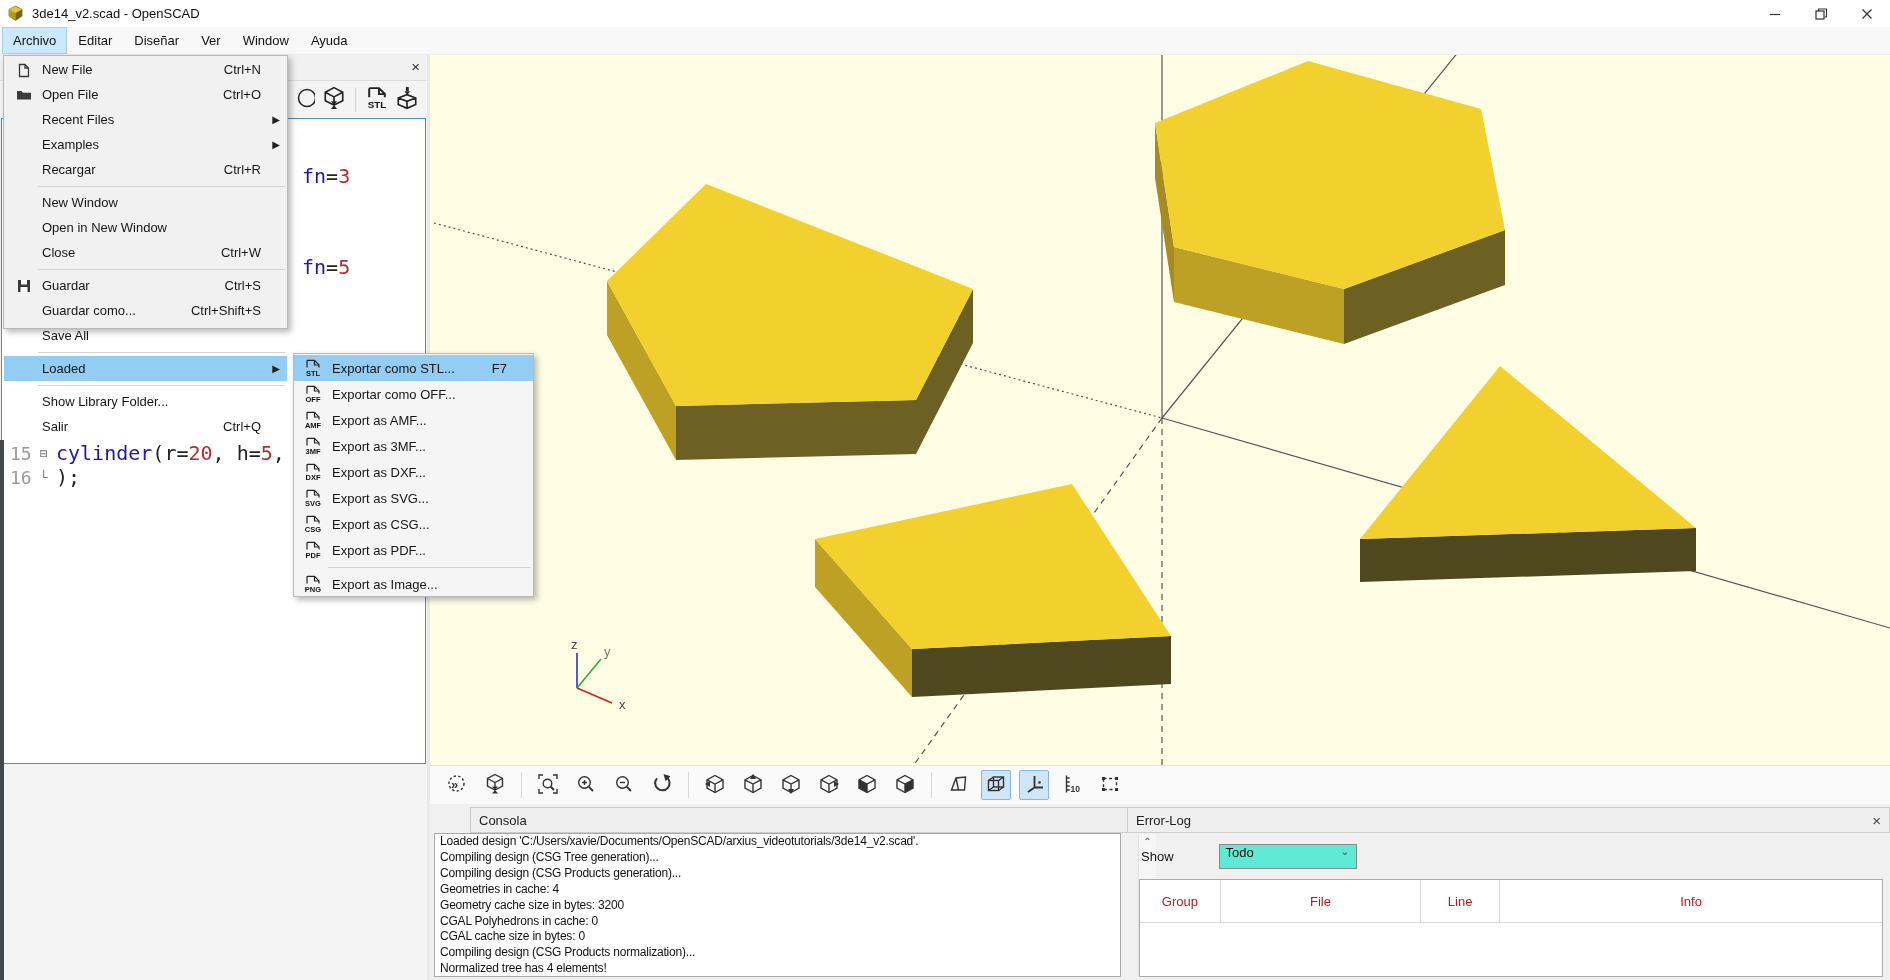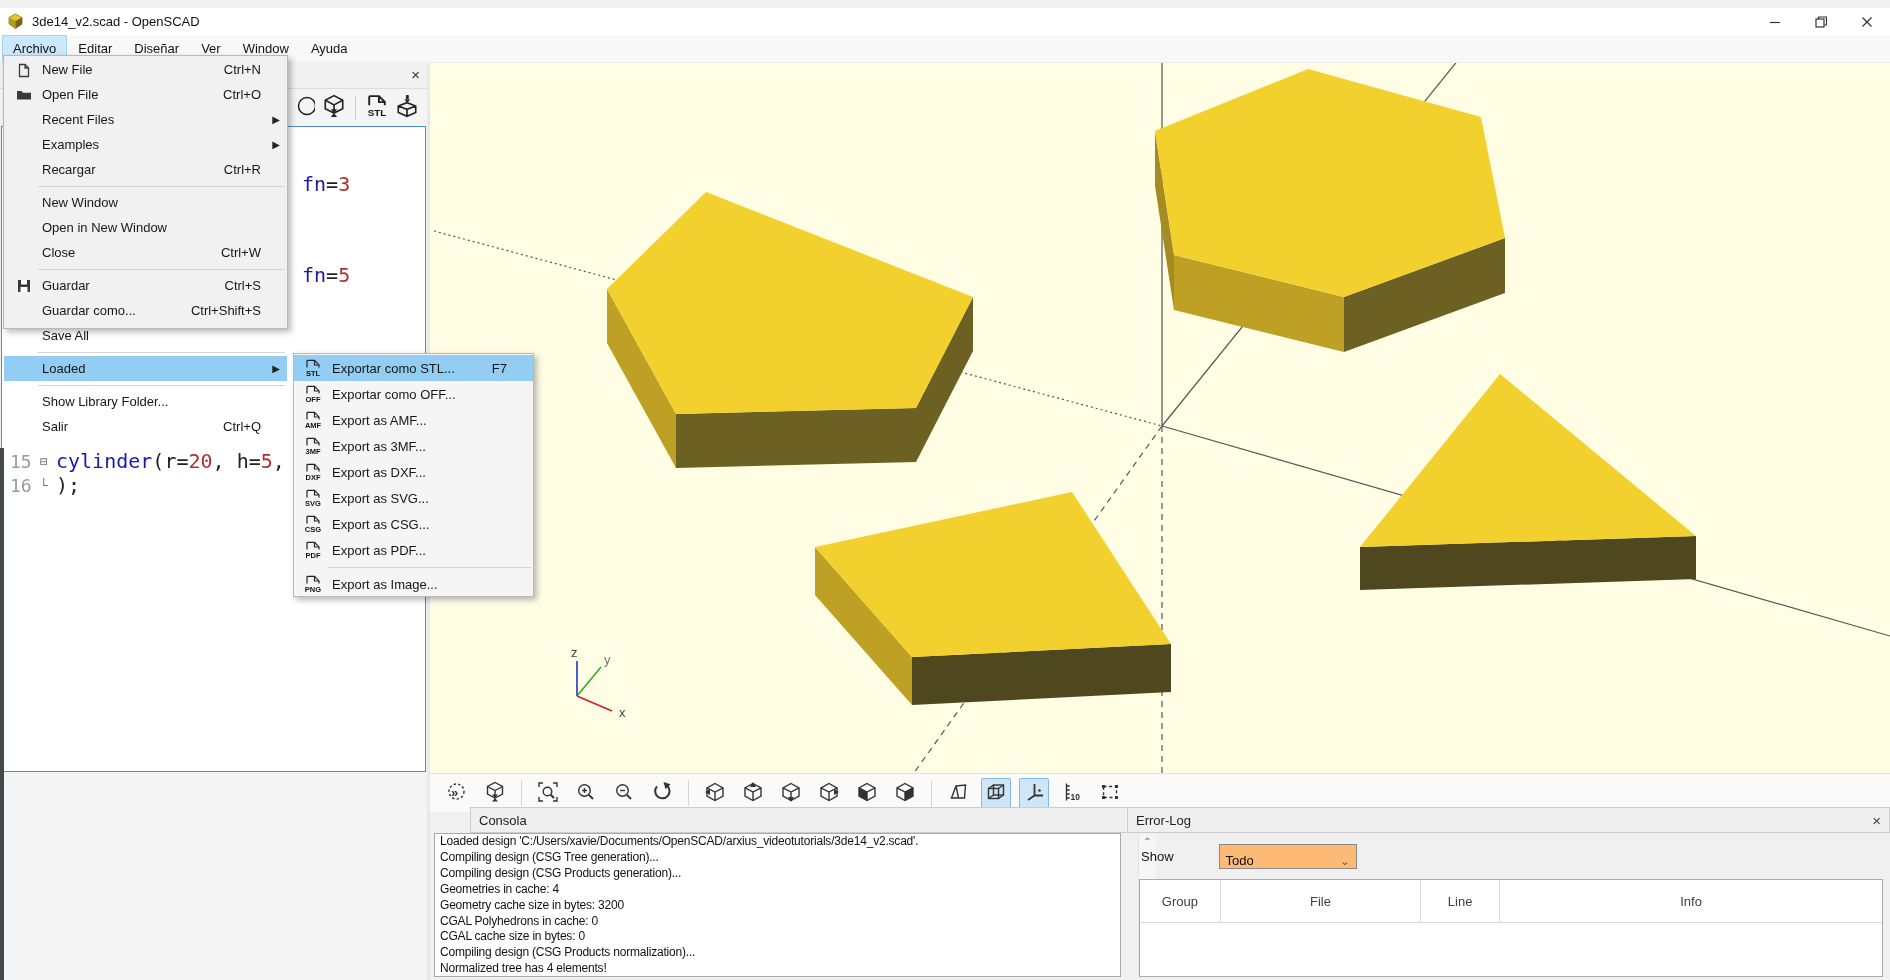--- a/index.html
+++ b/index.html
@@ -1,18 +1,18 @@
 <!DOCTYPE html>
 <html><head>
 <meta charset="utf-8">
 <style>
   html,body{margin:0;padding:0;background:#2b2b2b;}
   #app{position:relative;width:1890px;height:980px;background:#f0f0f0;overflow:hidden;
        font-family:"Liberation Sans",sans-serif;color:#111;font-size:13px;-webkit-font-smoothing:antialiased;}
-  .abs{position:absolute;margin-top:8px;}
+  .abs{position:absolute;}
 
   
   #titlebar{left:0;top:0;width:1890px;height:27px;background:#ffffff;display:flex;align-items:center;}
   #titlebar .title{margin-left:8px;font-size:13px;color:#111;}
   #win-controls{margin-left:auto;display:flex;height:27px;}
   .win-btn{width:46px;height:27px;display:flex;align-items:center;justify-content:center;color:#333;}
 
   
   #menubar{left:0;top:27px;width:1890px;height:28px;background:#f8f8f8;display:flex;align-items:stretch;
            border-bottom:1px solid #ececec;box-sizing:border-box;padding-left:2px;}
@@ -67,26 +67,26 @@
   .console-line{font-size:12px;line-height:15.9px;padding-left:5px;color:#111;white-space:nowrap;
                 font-family:"Liberation Sans",sans-serif;letter-spacing:-0.2px;}
   #console-scroll{position:absolute;right:1px;top:27px;width:17px;height:142px;background:#f6f6f6;border-left:1px solid #e3e3e3;}
   #console-scroll .arr{position:absolute;left:0;width:17px;height:15px;color:#555;font-size:10px;text-align:center;line-height:15px;}
   #cs-up{top:0;} #cs-down{bottom:0;}
   #cs-thumb{position:absolute;left:2px;top:58px;width:13px;height:56px;background:#cdcdcd;}
 
   #errorlog-panel{left:1127px;width:763px;}
   #el-show-row{position:absolute;left:0;top:26px;width:763px;height:46px;display:flex;align-items:center;}
   #el-show-label{margin-left:14px;font-size:13px;}
-  #el-combo{margin-left:45px;width:138px;height:25px;background:#fdba74;border:1px solid #8a8a8a;
-            display:flex;align-items:flex-end;padding:0 6px;box-sizing:border-box;font-size:13px;}
+  #el-combo{margin-left:45px;width:138px;height:25px;background:#5eead4;border:1px solid #8a8a8a;
+            display:flex;align-items:flex-start;padding:0 6px;box-sizing:border-box;font-size:13px;}
   #el-combo .chev{margin-left:auto;color:#555;font-size:11px;}
   #el-table{position:absolute;left:12px;top:72px;width:744px;height:98px;background:#fff;border:1px solid #ababab;box-sizing:border-box;}
   #el-thead{display:flex;height:42px;border-bottom:1px solid #d8d8d8;}
-  .el-th{display:flex;align-items:center;justify-content:center;font-size:13px;color:#404040;border-right:1px solid #d8d8d8;box-sizing:border-box;}
+  .el-th{display:flex;align-items:center;justify-content:center;font-size:13px;color:#b91c1c;border-right:1px solid #d8d8d8;box-sizing:border-box;}
   .el-th:last-child{border-right:none;}
 
   
   .menu{position:absolute;background:#f1f1f1;border:1px solid #b9b9b9;box-shadow:3px 3px 6px rgba(0,0,0,0.28);
         box-sizing:border-box;z-index:50;padding-top:1px;}
   #file-menu{left:3px;top:55px;width:285px;height:274px;}
   #export-submenu{left:293px;top:353px;width:241px;height:244px;z-index:51;background:#f5f5f5;}
   .menu-row{height:25px;display:flex;align-items:center;position:relative;padding-left:8px;}
   #export-submenu .menu-row{height:26px;padding-left:6px;}
   .menu-row.hl{background:#93cdf3;}

